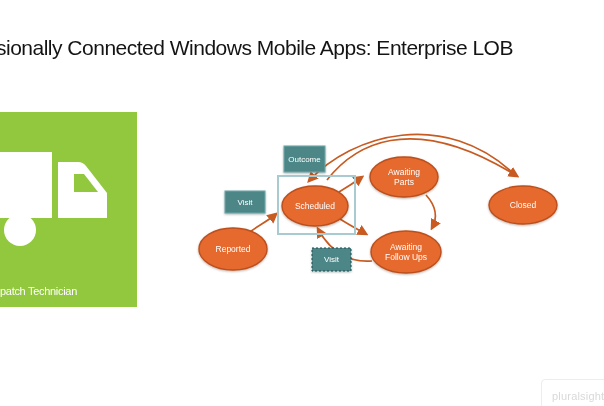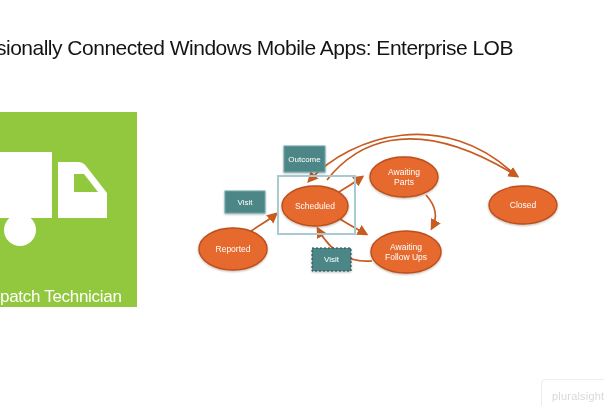--- a/index.html
+++ b/index.html
@@ -11,22 +11,22 @@
   .slide-title{
     position:absolute;left:-4px;top:36px;white-space:nowrap;
     font-size:21px;letter-spacing:-0.5px;color:#141414;font-weight:400;
   }
   
   .tile{
     position:absolute;left:-58px;top:112px;width:195px;height:195px;
     background:#92C83E;
   }
   .tile-label{
-    position:absolute;left:58px;bottom:0;color:#ffffff;
-    font-size:17px;letter-spacing:-0.3px;white-space:nowrap;
+    position:absolute;left:58px;bottom:10px;color:#ffffff;
+    font-size:11px;letter-spacing:-0.3px;white-space:nowrap;
   }
   .tile-icon{position:absolute;left:0;top:28px;}
   
   .diagram{position:absolute;left:0;top:0;}
   .diagram text{
     fill:#ffffff;text-anchor:middle;
     font-family:"Liberation Sans",sans-serif;
   }
   .state-label{font-size:8.5px;}
   .box-label{font-size:8px;}

